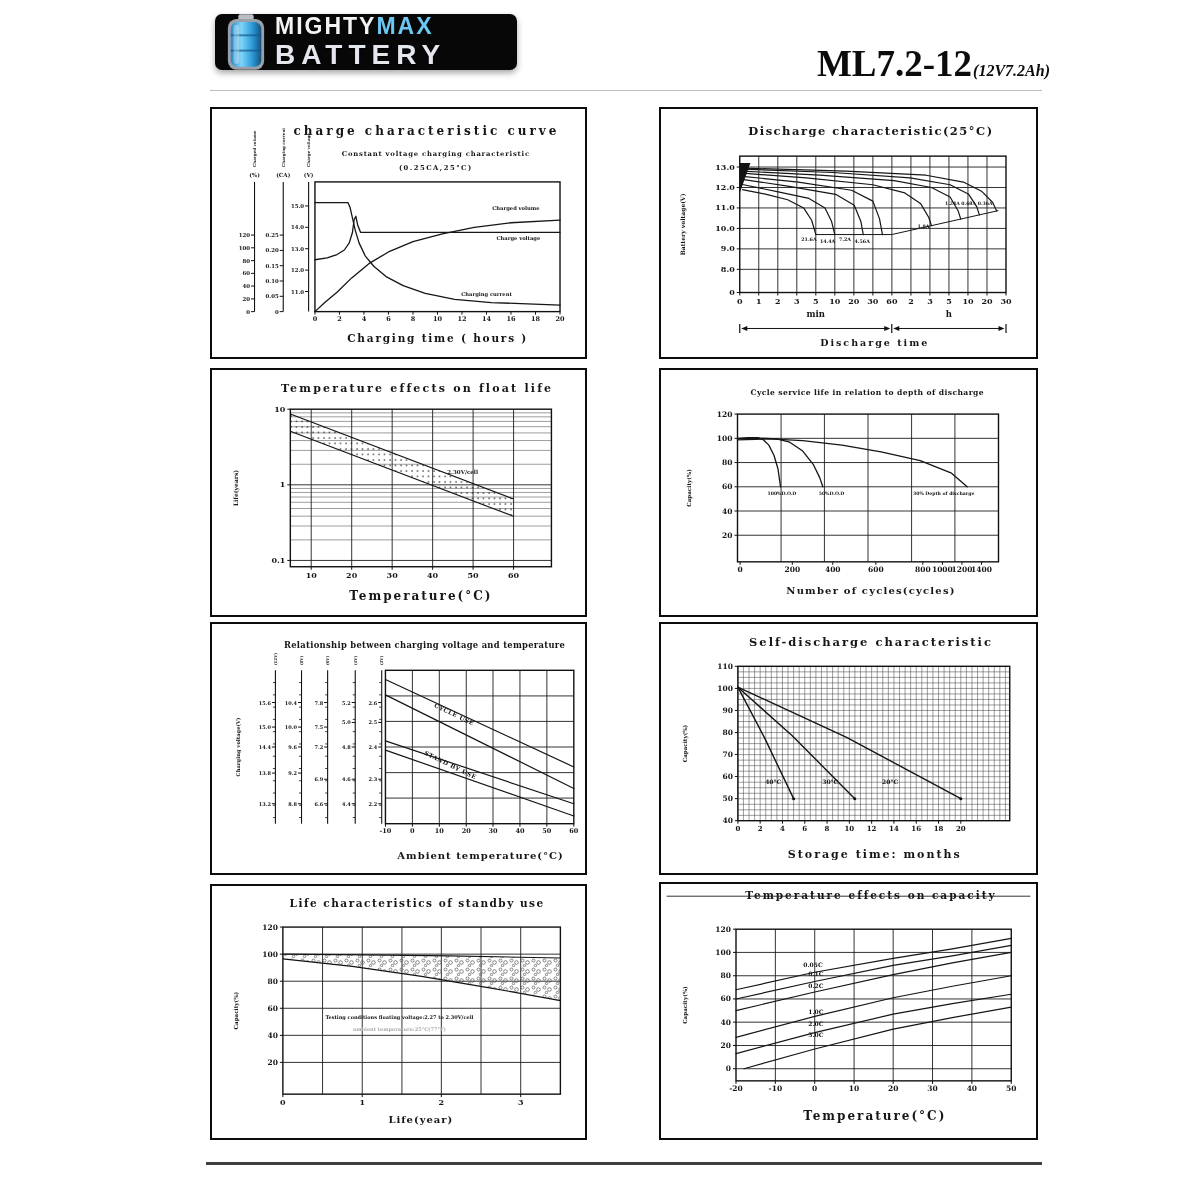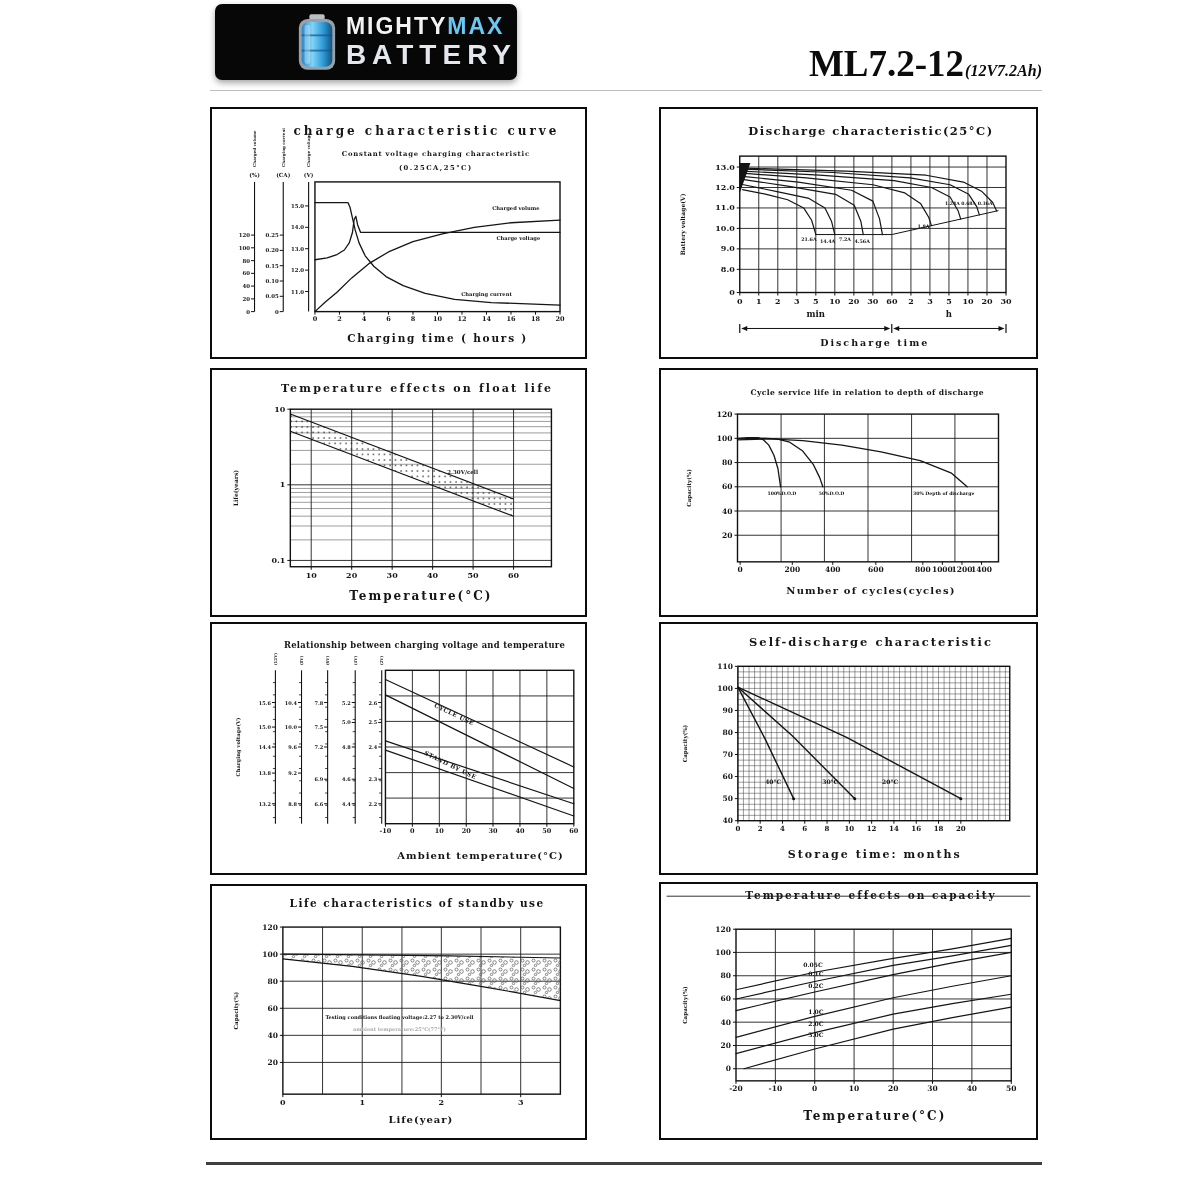--- a/index.html
+++ b/index.html
@@ -1,27 +1,27 @@
 <!DOCTYPE html>
 <html><head>
 <meta charset="utf-8">
 <style>
   html,body{margin:0;padding:0;background:#ffffff;}
   .page{position:relative;width:1200px;height:1200px;background:#ffffff;overflow:hidden;
         font-family:"Liberation Serif",serif;}
   
-  .logo{position:absolute;left:215px;top:4px;width:302px;height:76px;background:#070707;
-        border-radius:7px;display:flex;align-items:center;box-shadow:0 3px 6px rgba(0,0,0,.35);justify-content:flex-end;}
+  .logo{position:absolute;left:215px;top:14px;width:302px;height:56px;background:#070707;
+        border-radius:7px;display:flex;align-items:center;box-shadow:0 3px 6px rgba(0,0,0,.35);}
   .batt{width:42px;height:58px;margin-left:10px;flex:0 0 auto;}
   .logo-text{margin-left:8px;line-height:1;}
   .l1{font-family:"Liberation Sans",sans-serif;font-weight:bold;font-size:23px;letter-spacing:2px;color:#f3f3f3;}
   .l1 .max{color:#6cc7f2;}
   .l2{font-family:Liberation Sans, sans-serif;font-weight:bold;font-size:28px;letter-spacing:6px;
       color:#e4e8ee;margin-top:3px;text-shadow:0 1px 1px #000;}
-  .brand{position:absolute;top:42px;right:158px;text-align:right;white-space:nowrap;color:#0c0c0c;}
+  .brand{position:absolute;top:42px;right:150px;text-align:right;white-space:nowrap;color:#0c0c0c;}
   .brand .model{font-size:37px;font-weight:bold;font-family:"Liberation Serif",serif;}
   .brand .spec{font-size:16px;font-weight:bold;font-style:italic;margin-left:1px;}
   .hrule{position:absolute;left:210px;top:90px;width:832px;height:1px;background:#bdbdbd;}
   .frule{position:absolute;left:206px;top:1162px;width:836px;height:3px;background:#3f3f3f;}
   
   .chart-box{position:absolute;background:#fff;border:2px solid #0c0c0c;box-sizing:border-box;}
   #c0{left:210px;top:107px;width:377px;height:252px;}
   #c1{left:659px;top:107px;width:379px;height:252px;}
   #c2{left:210px;top:368px;width:377px;height:249px;}
   #c3{left:659px;top:368px;width:379px;height:249px;}

